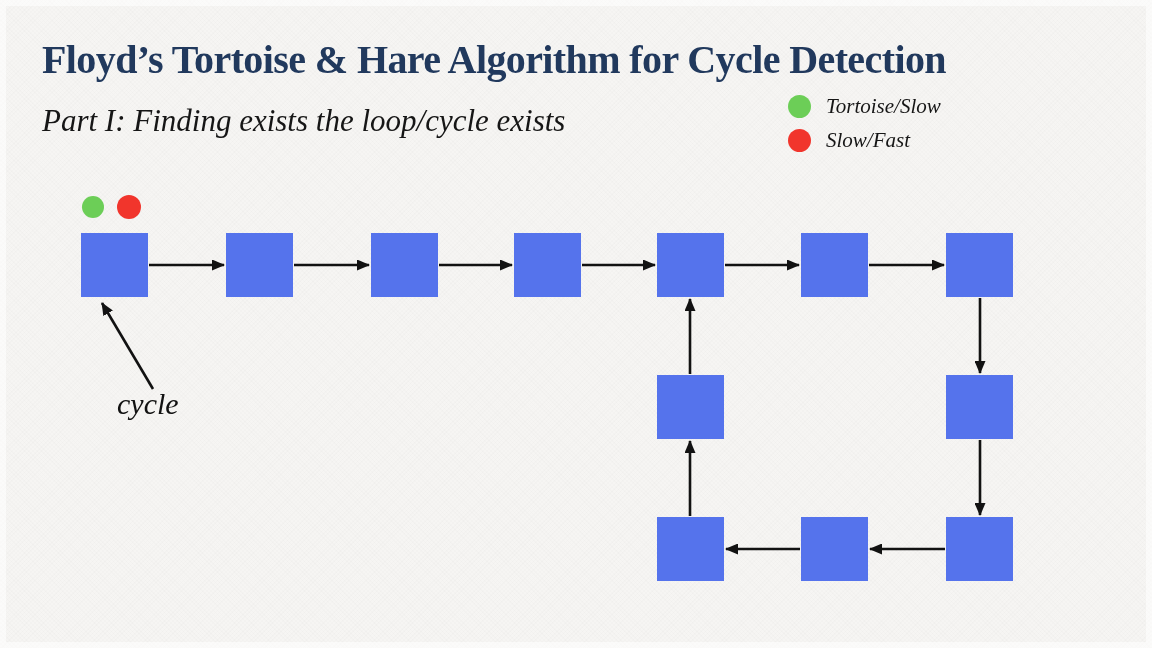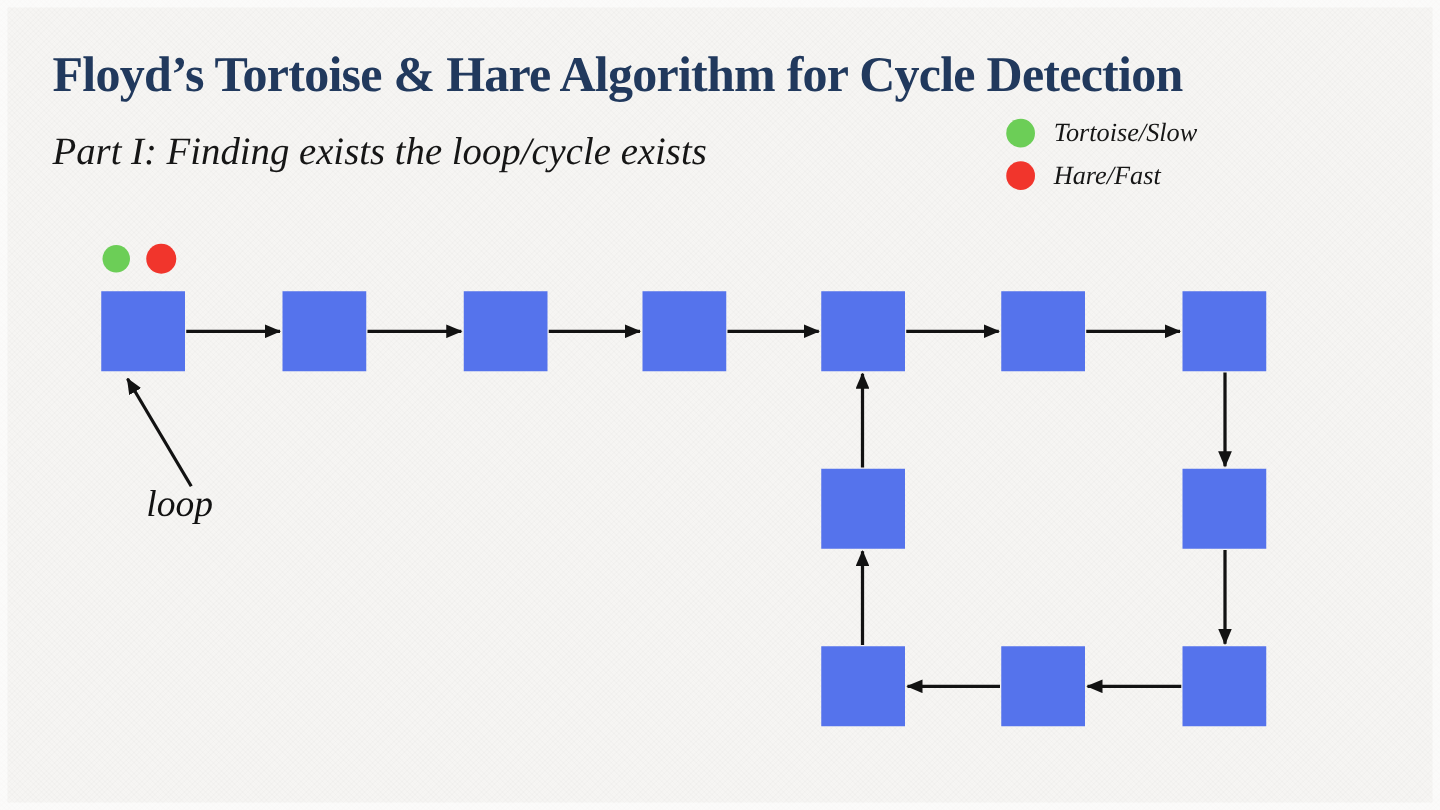--- a/index.html
+++ b/index.html
@@ -16,21 +16,21 @@
     position:absolute; left:42px; top:36px; margin:0;
     font-size:40px; font-weight:bold; letter-spacing:-0.6px;
     color:var(--title,#21395d); white-space:nowrap;
   }
   .subtitle {
     position:absolute; left:42px; top:103px; margin:0;
     font-size:31px; font-weight:normal; font-style:italic;
     color:#161616; white-space:nowrap;
   }
   .legend {
-    position:absolute; left:805px; top:94px;
+    position:absolute; left:788px; top:94px;
     display:flex; flex-direction:column; gap:9px;
   }
   .legend-row { display:flex; align-items:center; gap:15px; }
   .legend-dot { width:23px; height:23px; border-radius:50%; flex:0 0 auto; }
   .legend-label { font-style:italic; font-size:21px; color:#161616; white-space:nowrap; }
   .node { position:absolute; background:var(--node,#5573ec); }
   #arrows-svg { position:absolute; left:0; top:0; pointer-events:none; }
   #arrows-svg line { stroke:var(--arrow,#121212); stroke-width:2.6; }
   .head-label {
     position:absolute; left:117px; top:387px;
@@ -45,21 +45,21 @@
   <h1 class="title">Floyd’s Tortoise &amp; Hare Algorithm for Cycle Detection</h1>
   <h2 class="subtitle">Part I: Finding exists the loop/cycle exists</h2>
 
   <div class="legend">
     <div class="legend-row">
       <span class="legend-dot" style="background: rgb(108, 206, 87);"></span>
       <span class="legend-label">Tortoise/Slow</span>
     </div>
     <div class="legend-row">
       <span class="legend-dot" style="background: rgb(241, 53, 44);"></span>
-      <span class="legend-label">Hare/Fast</span>
+      <span class="legend-label">Slow/Fast</span>
     </div>
   </div>
 
   <div id="nodes-layer">
       <div class="node" style="left: 81px; top: 233px; width: 67px; height: 64px;"></div>
       <div class="node" style="left: 226px; top: 233px; width: 67px; height: 64px;"></div>
       <div class="node" style="left: 371px; top: 233px; width: 67px; height: 64px;"></div>
       <div class="node" style="left: 514px; top: 233px; width: 67px; height: 64px;"></div>
       <div class="node" style="left: 657px; top: 233px; width: 67px; height: 64px;"></div>
       <div class="node" style="left: 801px; top: 233px; width: 67px; height: 64px;"></div>
@@ -87,15 +87,15 @@
       <line x1="980" y1="440" x2="980" y2="515" marker-end="url(#arrowhead)"></line>
       <line x1="945" y1="549" x2="870" y2="549" marker-end="url(#arrowhead)"></line>
       <line x1="800" y1="549" x2="726" y2="549" marker-end="url(#arrowhead)"></line>
       <line x1="690" y1="516" x2="690" y2="441" marker-end="url(#arrowhead)"></line>
       <line x1="690" y1="374" x2="690" y2="299" marker-end="url(#arrowhead)"></line>
       <line x1="153" y1="389" x2="102" y2="303" marker-end="url(#arrowhead)"></line>
       <circle cx="93" cy="207" r="11" fill="#6cce57"></circle>
       <circle cx="129" cy="207" r="12" fill="#f1352c"></circle>
     </svg>
 
-  <div class="head-label">loop</div>
+  <div class="head-label">cycle</div>
 
 </div>
 
 </body></html>

